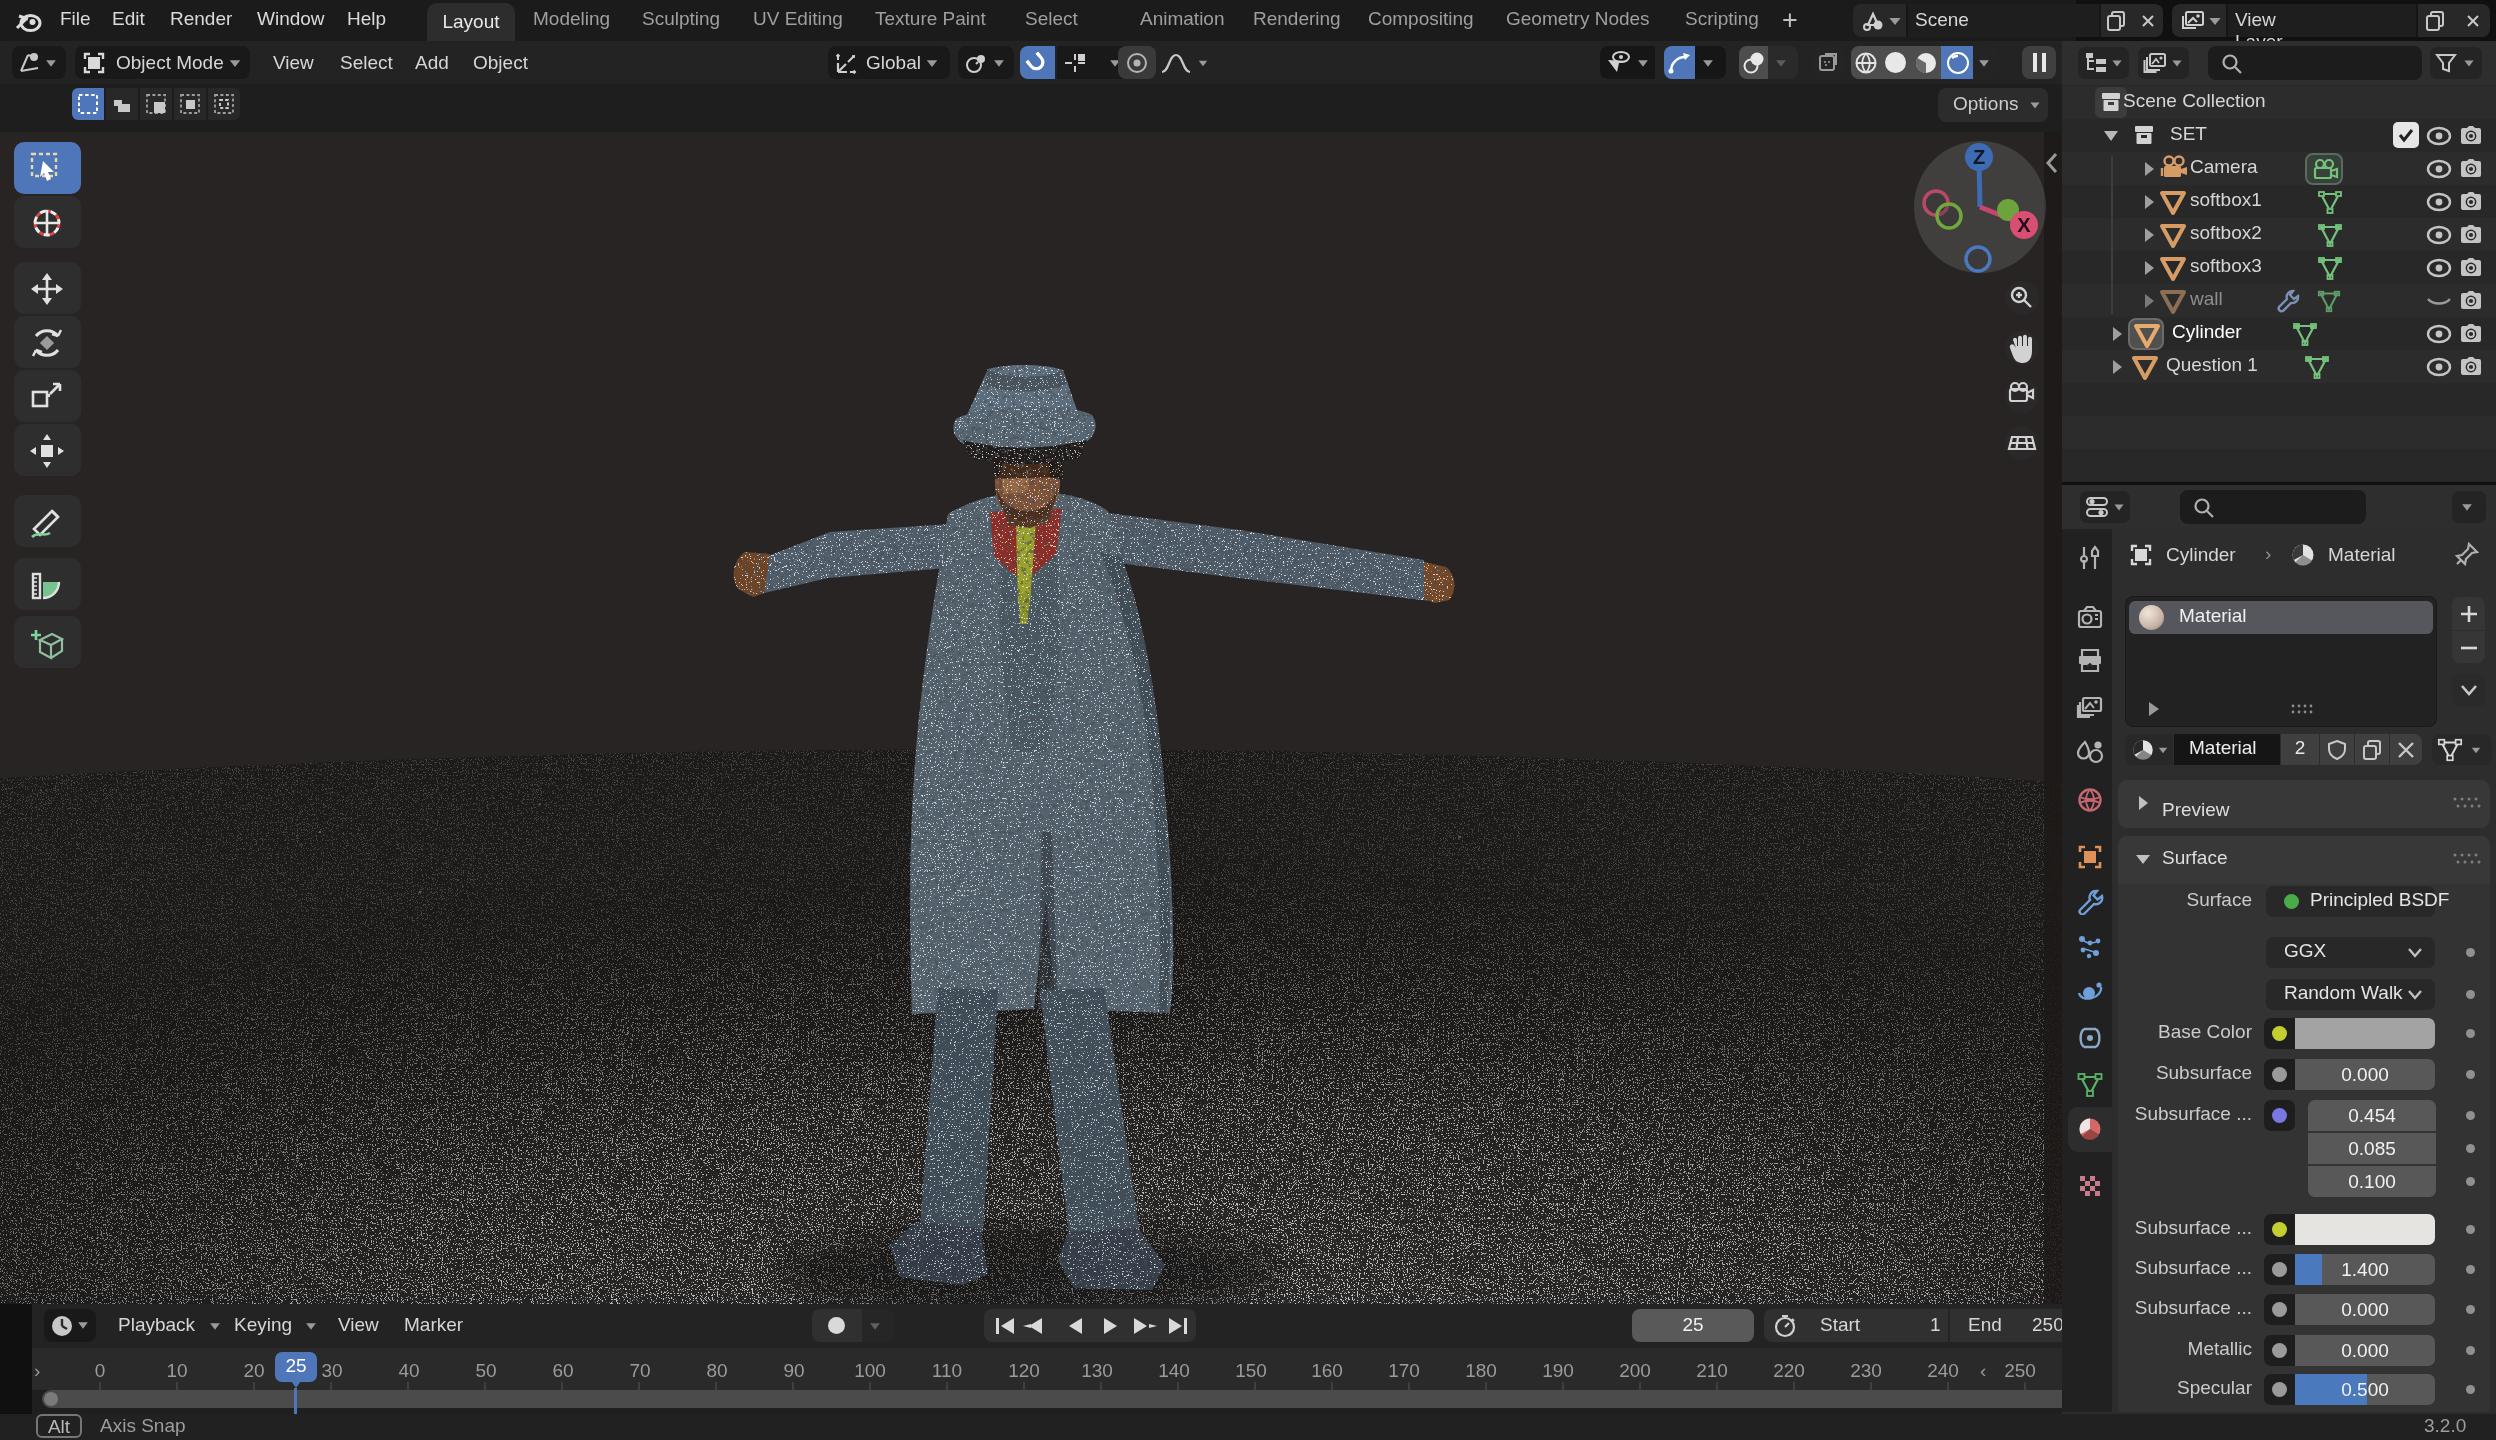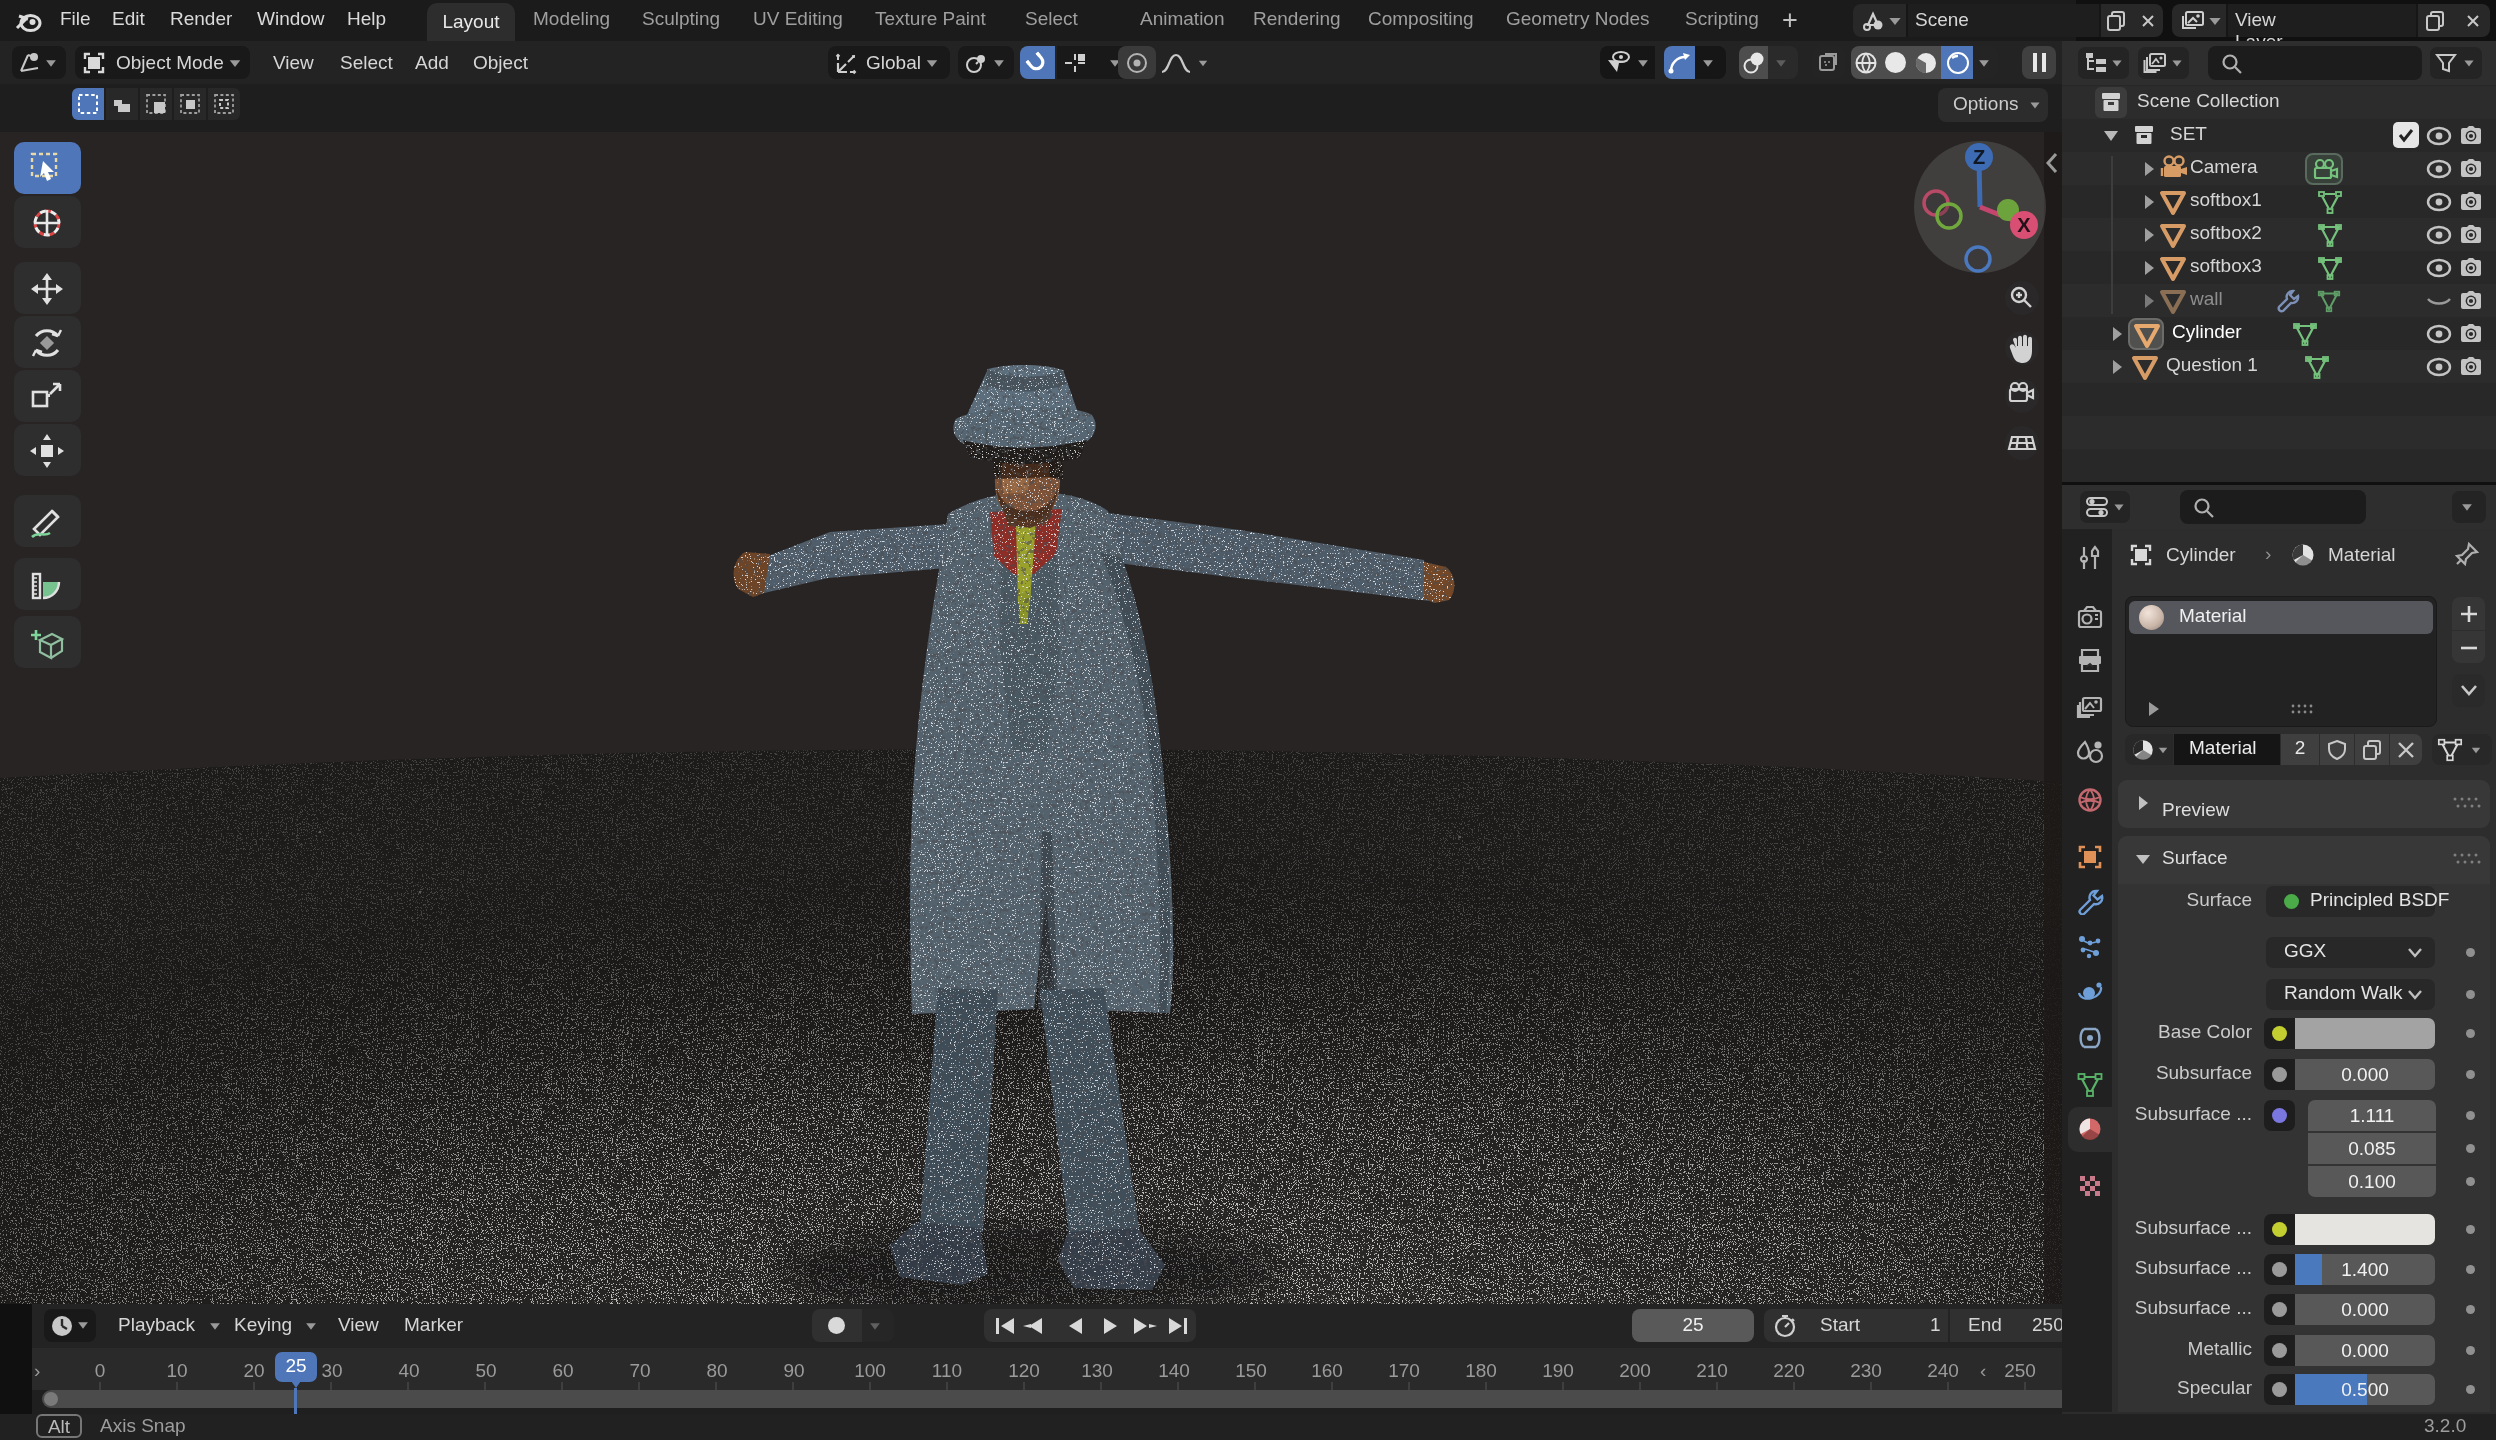--- a/index.html
+++ b/index.html
@@ -636,21 +636,21 @@
   <div class="orow" style="top:408px;background:#282828"></div>
 
   <div class="abs" style="left:49px;top:115px;width:2px;height:158px;background:#3d3d3d"></div>
 
   <div class="abs" style="left:33px;top:46px;width:32px;height:31px;background:#3c3c3c;border-radius:6px"></div>
   <svg class="abs" style="left:37px;top:49px" width="24" height="24" viewBox="0 0 24 24">
     <rect x="3" y="3" width="18" height="6" rx="1" fill="#d2d2d2"></rect>
     <rect x="4.5" y="10" width="15" height="11" rx="1" fill="#d2d2d2"></rect>
     <rect x="9" y="12" width="6" height="3" fill="#3c3c3c"></rect>
   </svg>
-  <span class="otext" style="left:75px;top:49px">Scene Collection</span>
+  <span class="otext" style="left:61px;top:49px">Scene Collection</span>
 
   <svg class="abs" style="left:40px;top:88px" width="18" height="14" viewBox="0 0 18 14">
       <path d="M2 2 H16 L9 12 Z" fill="#b8b8b8"></path>
     </svg>
   <svg class="abs" style="left:70px;top:82px" width="24" height="24" viewBox="0 0 24 24">
     <rect x="3" y="3" width="18" height="6" rx="1" fill="#d2d2d2"></rect>
     <rect x="4.5" y="10" width="15" height="11" rx="1" fill="#d2d2d2"></rect>
     <rect x="9" y="12" width="6" height="3" fill="#282828"></rect>
   </svg>
   <span class="otext" style="left:108px;top:82px">SET</span>
@@ -1094,21 +1094,21 @@
 
   <span class="plabel" style="right:244px;top:577px">Subsurface</span>
   <div class="socket" style="left:202px;top:574px"></div>
   <div class="dot" style="left:210px;top:582px;background:#9a9a9a"></div>
   <div class="pfield" style="left:233px;top:574px;width:140px;border-radius:0 7px 7px 0">0.000</div>
   <span class="deco" style="top:585px"></span>
 
   <span class="plabel" style="right:244px;top:618px">Subsurface ...</span>
   <div class="socket" style="left:202px;top:615px;border-radius:7px"></div>
   <div class="dot" style="left:210px;top:623px;background:#7b77e0"></div>
-  <div class="pfield" style="left:246px;top:615px;width:128px;border-radius:7px 7px 0 0">1.111</div>
+  <div class="pfield" style="left:246px;top:615px;width:128px;border-radius:7px 7px 0 0">0.454</div>
   <span class="deco" style="top:626px"></span>
   <div class="pfield" style="left:246px;top:648px;width:128px;border-radius:0">0.085</div>
   <span class="deco" style="top:659px"></span>
   <div class="pfield" style="left:246px;top:681px;width:128px;border-radius:0 0 7px 7px">0.100</div>
   <span class="deco" style="top:692px"></span>
 
   <span class="plabel" style="right:244px;top:732px">Subsurface ...</span>
   <div class="socket" style="left:202px;top:729px"></div>
   <div class="dot" style="left:210px;top:737px;background:#c3ce31"></div>
   <div class="abs" style="left:233px;top:729px;width:140px;height:31px;background:#e6e4e0;border-radius:0 7px 7px 0"></div>

